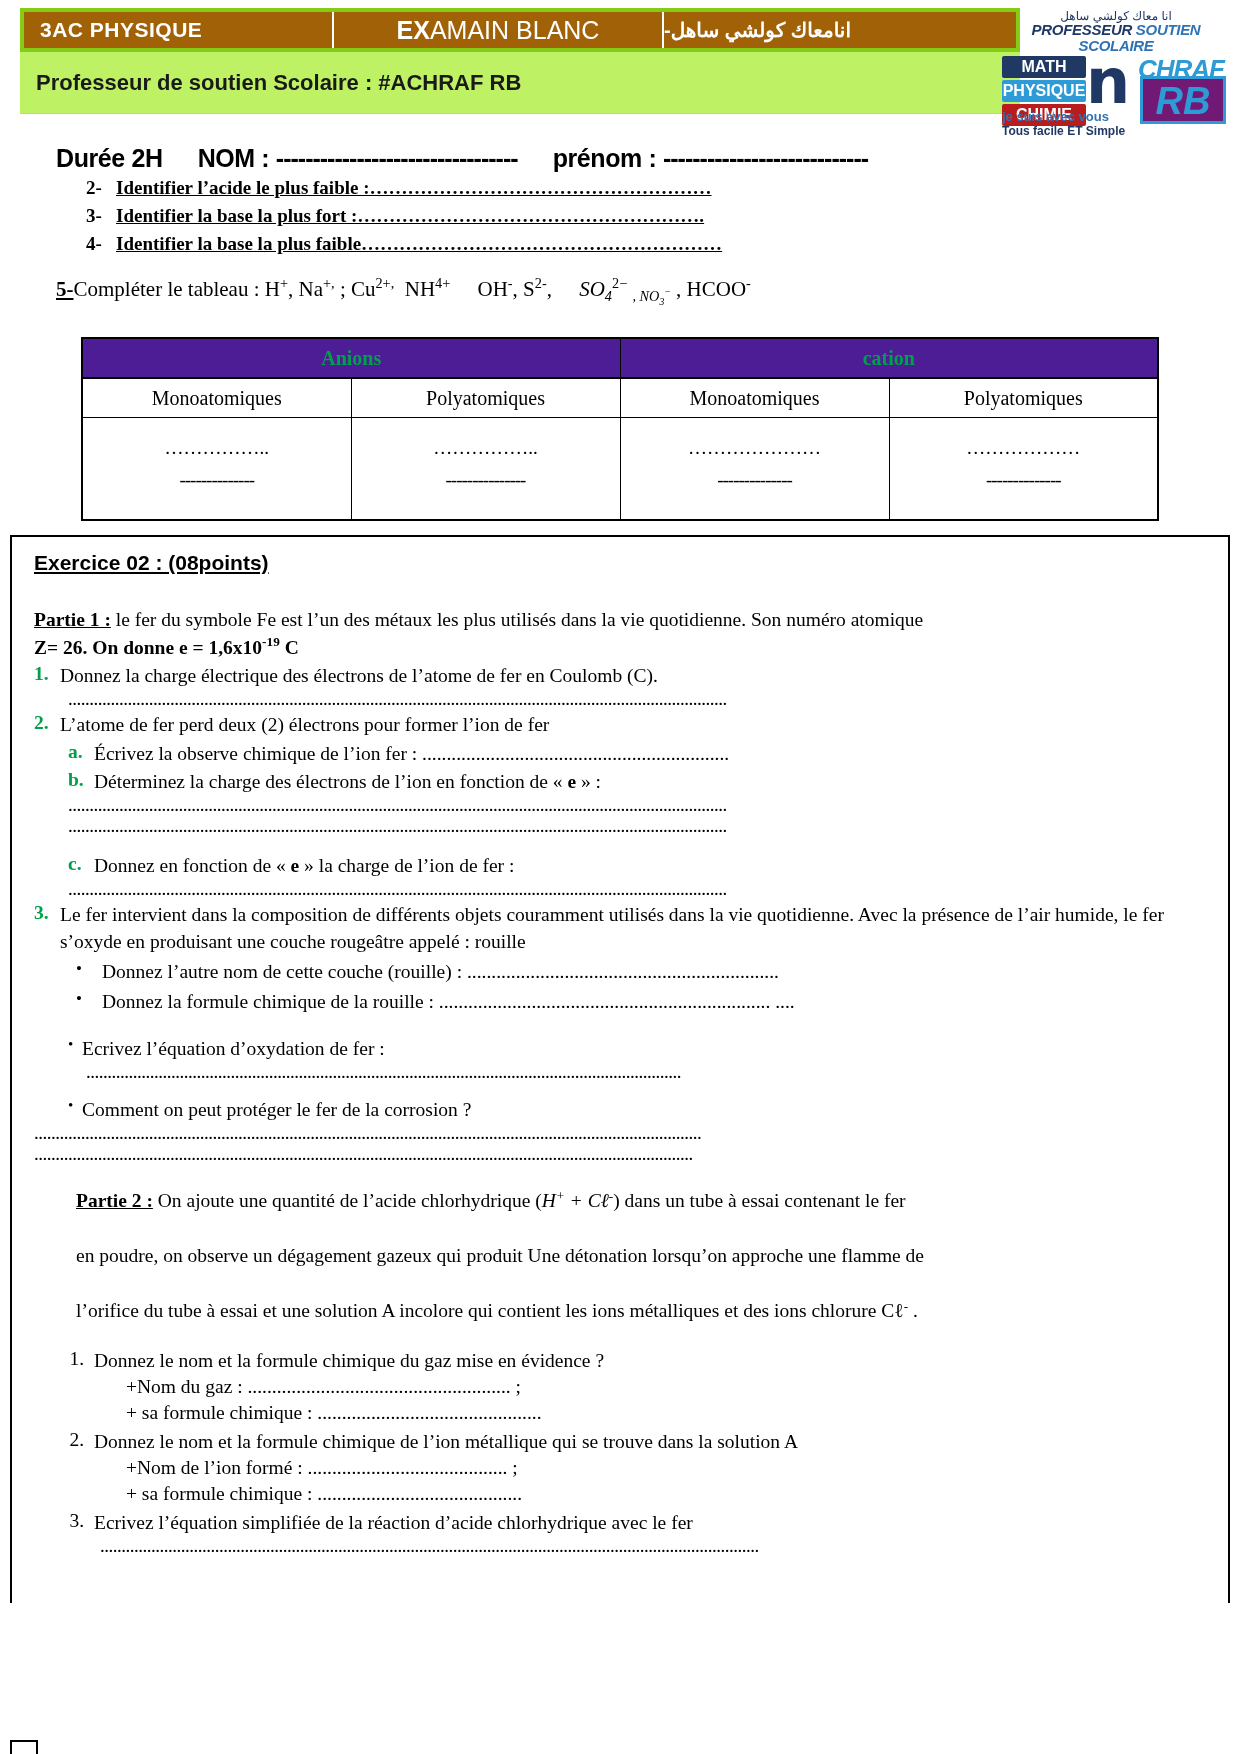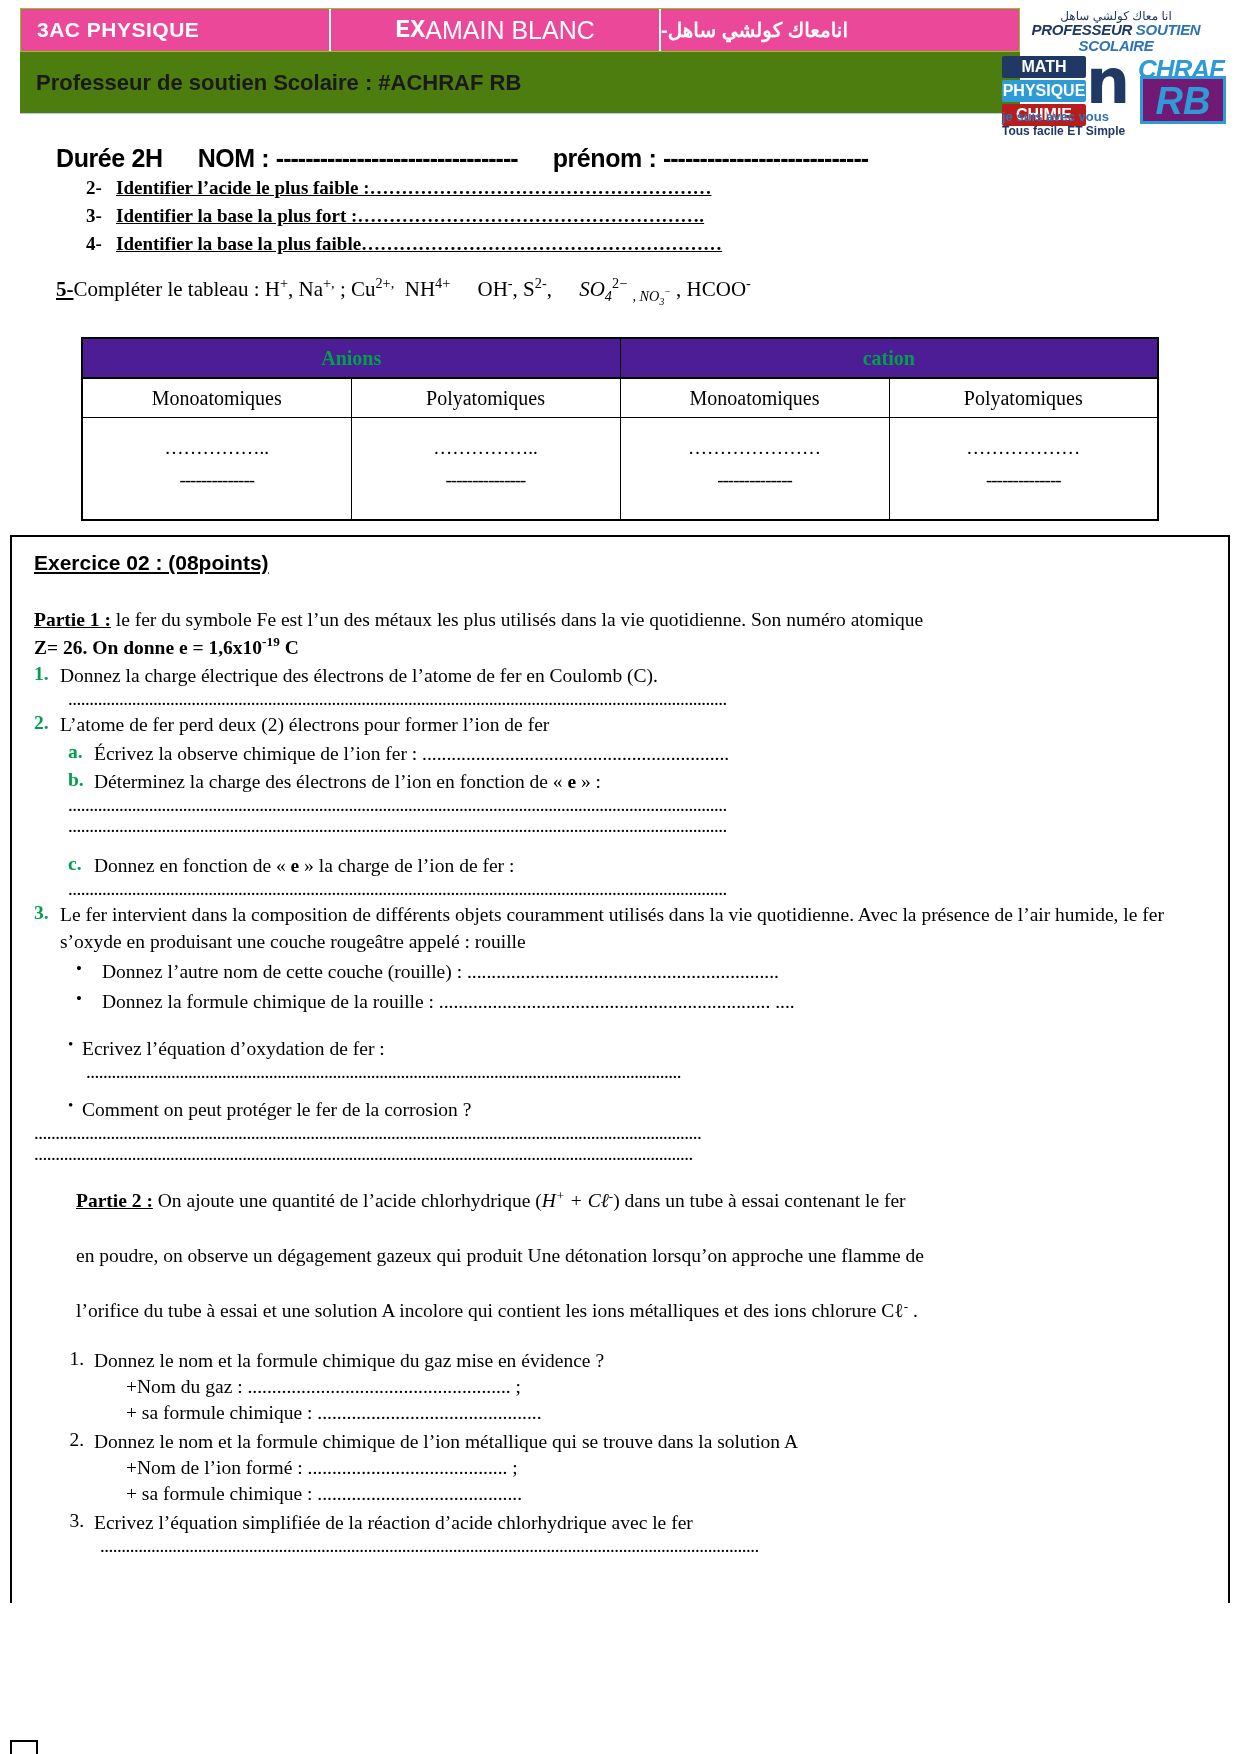--- a/index.html
+++ b/index.html
@@ -20,22 +20,22 @@
   .header-wrap {
     position: relative;
     margin: 8px 0 0 0;
     height: 112px;
   }
   .hdr-row1 {
     display: flex;
     height: 44px;
     width: 1000px;
     margin-left: 20px;
-    background: #ec4899;
-    border: 1px solid #84cc16;
+    background: #a16207;
+    border: 4px solid #84cc16;
     box-sizing: border-box;
   }
   .hdr-cell {
     display: flex;
     align-items: center;
     color: #ffffff;
     font-family: "Liberation Sans", sans-serif;
     font-weight: bold;
     box-sizing: border-box;
   }
@@ -46,33 +46,33 @@
     letter-spacing: .5px;
     border-right: 2px solid #ffffff;
   }
   .hdr-c2 {
     width: 330px;
     justify-content: center;
     font-size: 25px;
     font-weight: normal;
     border-right: 2px solid #ffffff;
   }
-  .hdr-c2 .ex-bold { font-weight: bold; font-family: Liberation Mono, monospace; }
+  .hdr-c2 .ex-bold { font-weight: bold; }
   .hdr-c3 {
     flex: 1;
     justify-content: flex-end;
     padding-right: 10px;
     font-size: 20px;
     direction: rtl;
   }
   .hdr-row2 {
     width: 1000px;
     margin-left: 20px;
     height: 62px;
-    background: #4d7c0f;
+    background: #bef264;
     display: flex;
     align-items: center;
     padding-left: 16px;
     box-sizing: border-box;
     font-family: "Liberation Sans", sans-serif;
     font-weight: bold;
     font-size: 22px;
     color: #1a1a1a;
     border-bottom: 1px solid #b8c8de;
   }

